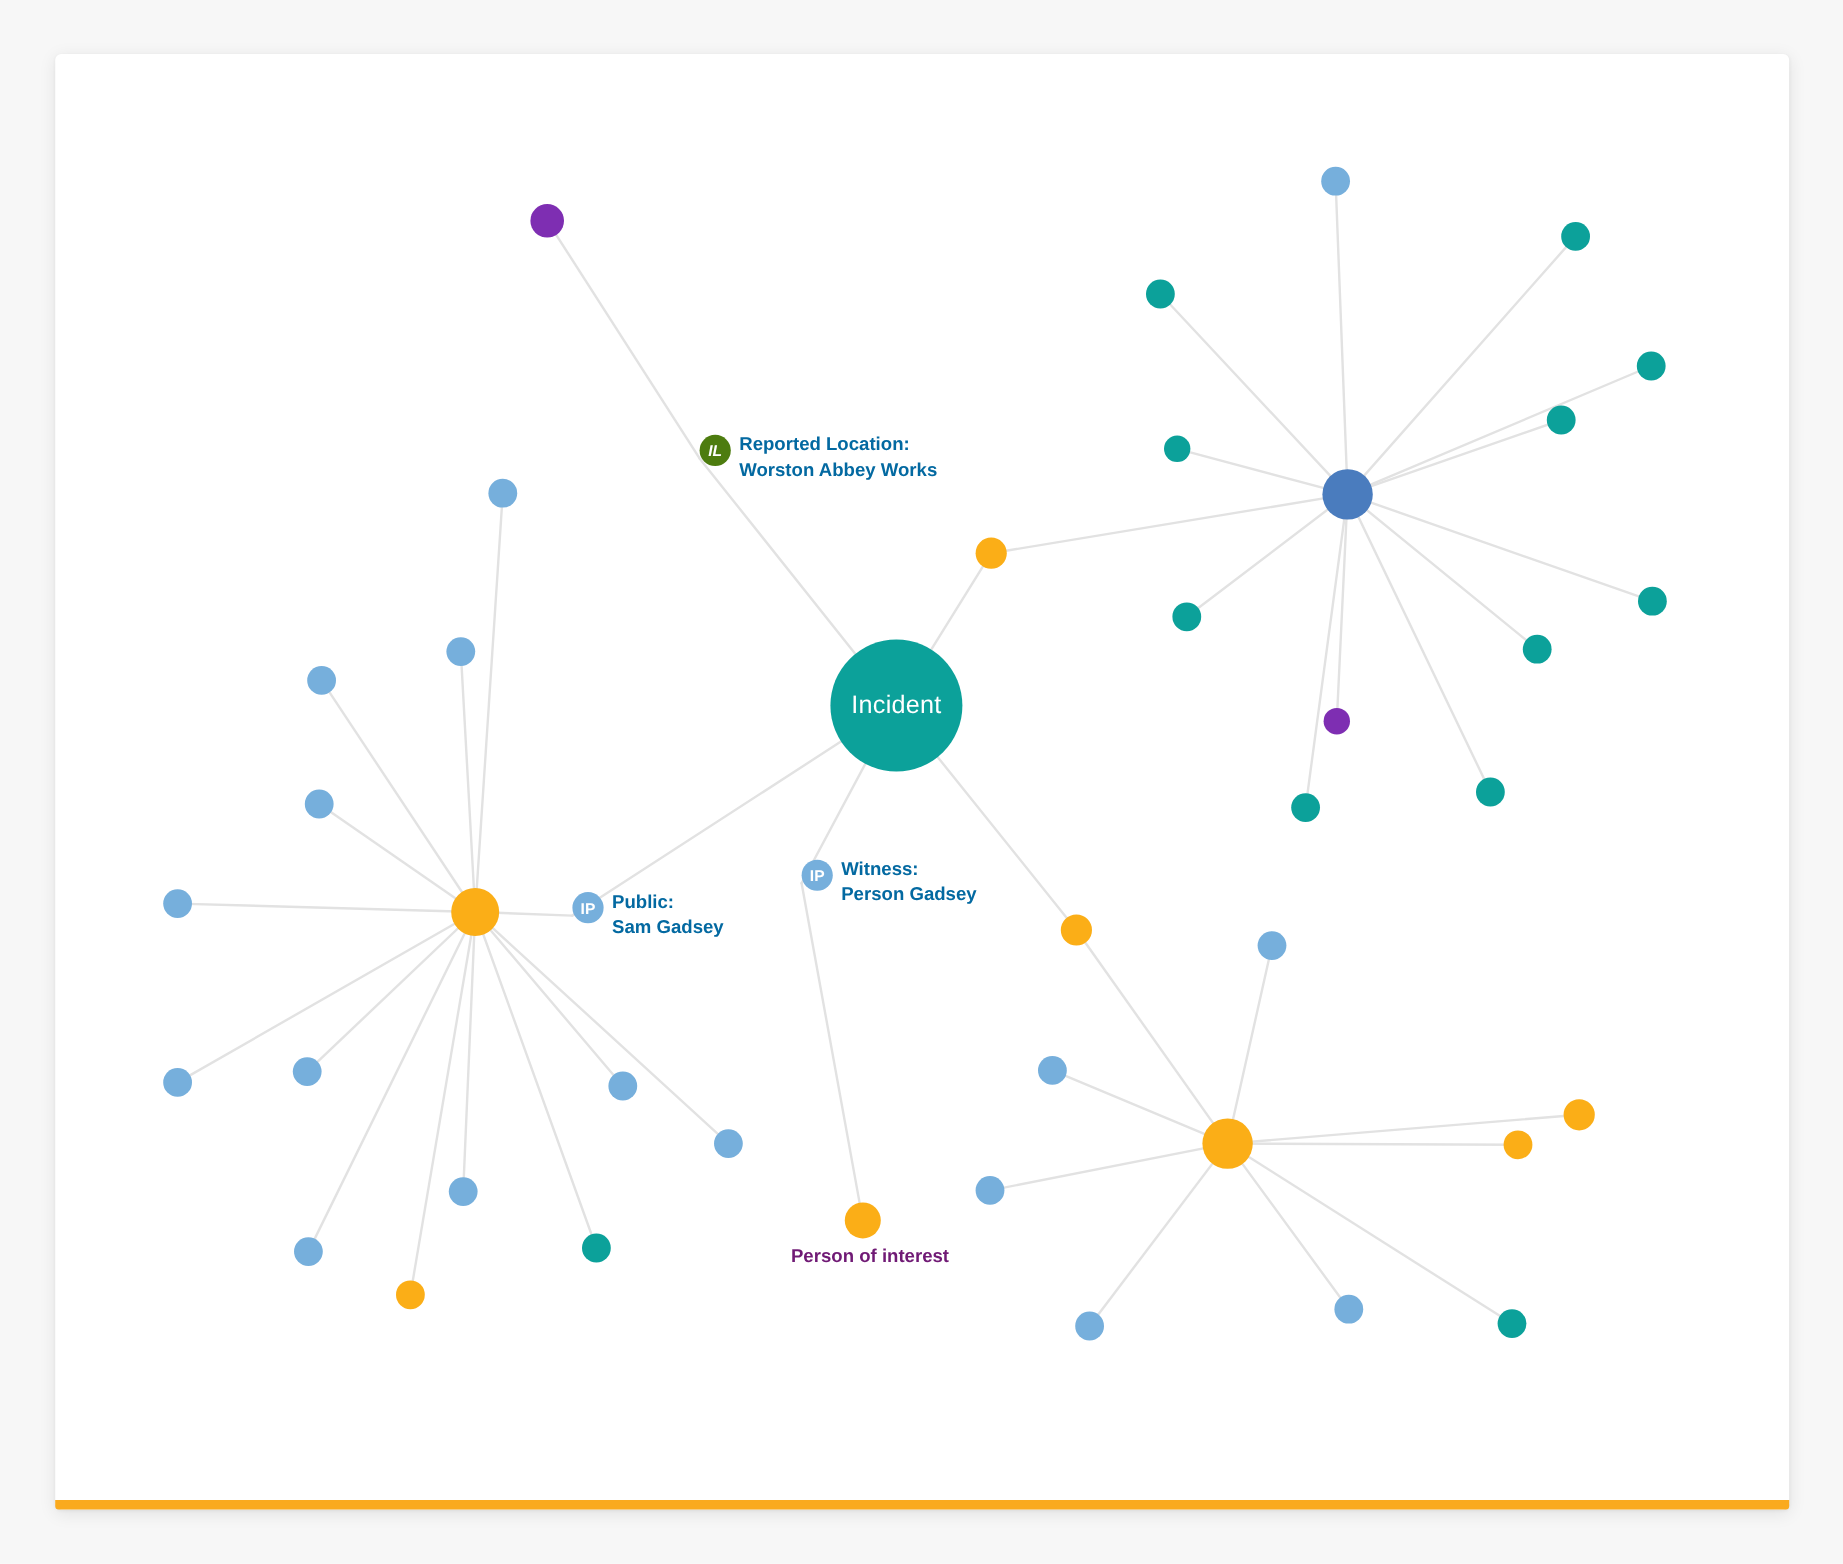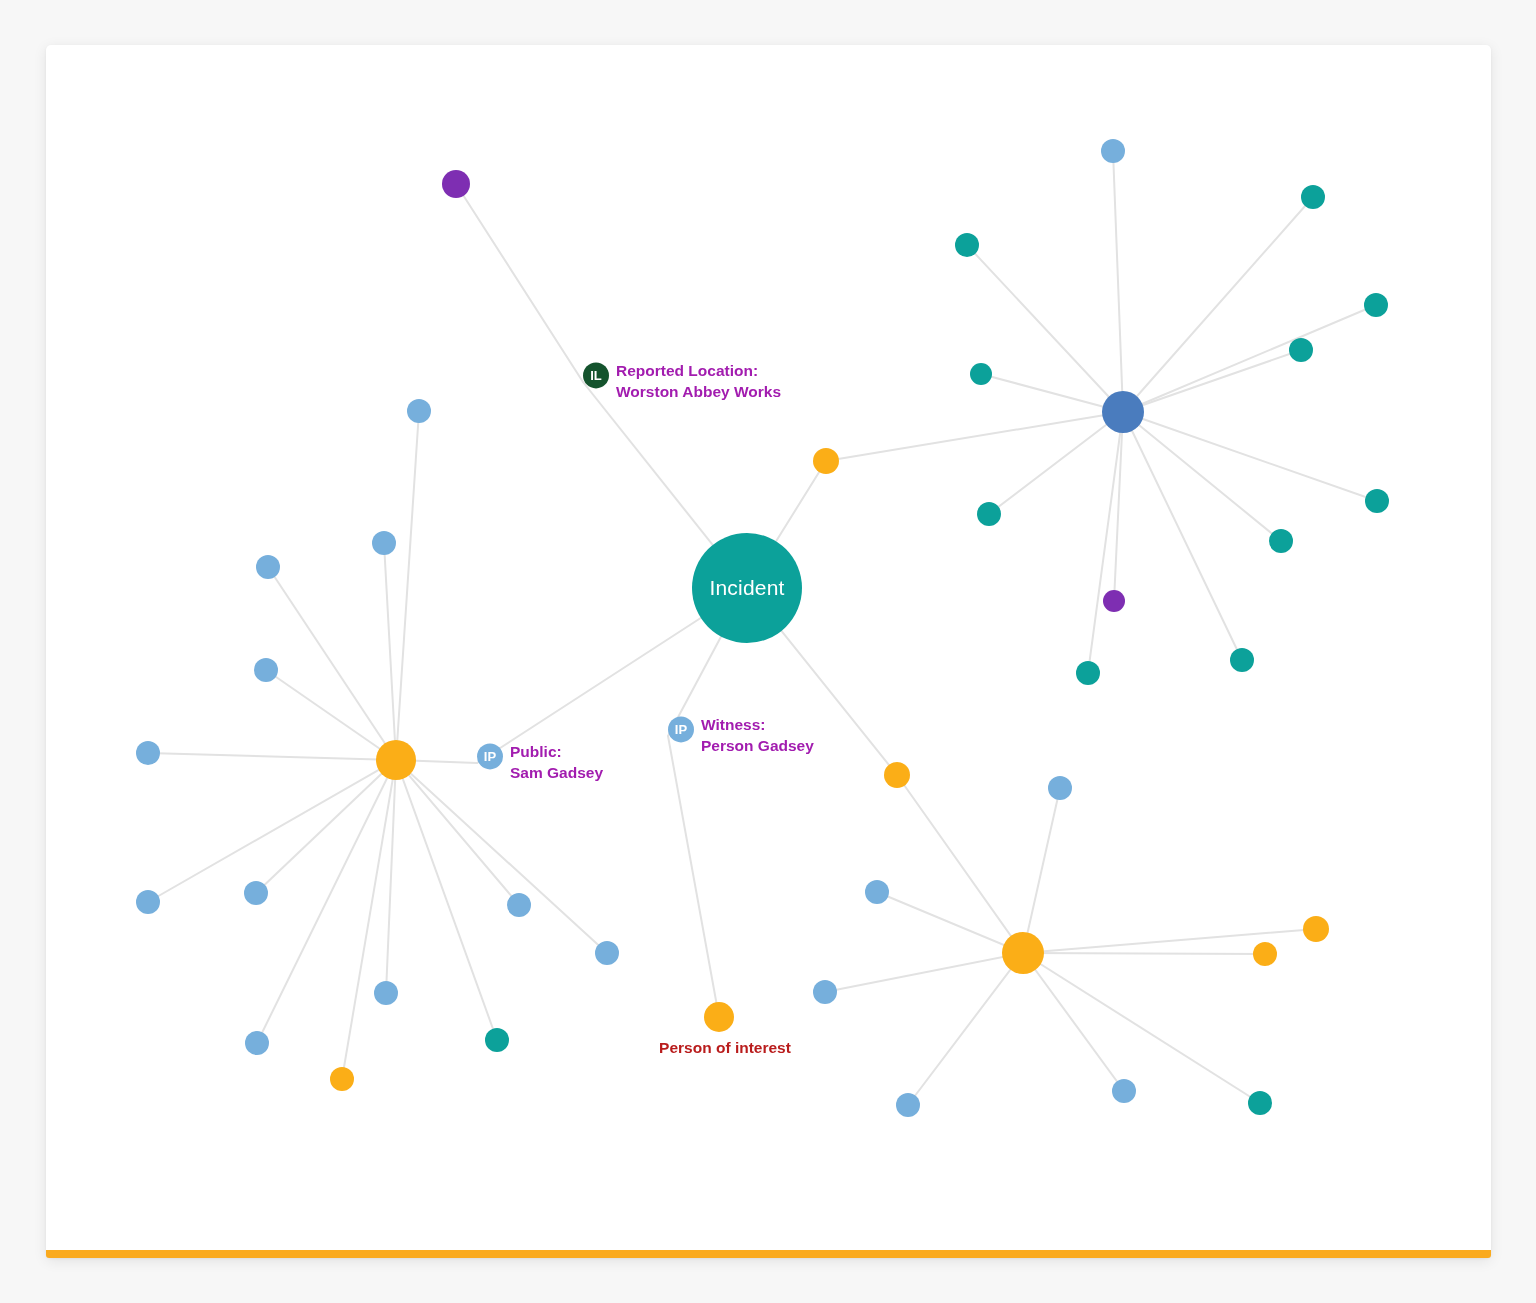--- a/index.html
+++ b/index.html
@@ -79,29 +79,29 @@
     font-weight: bold;
     display: flex;
     align-items: center;
     justify-content: center;
     line-height: 1;
     margin-top: 1px;
   }
   .label-text {
     font-size: 15.5px;
     font-weight: bold;
-    color: #a21caf;
+    color: #0369a1;
     line-height: 1.33;
   }
   .label-text div { white-space: nowrap; }
   .plain-label {
     position: absolute;
     font-size: 15.5px;
     font-weight: bold;
-    color: #b91c1c;
+    color: #701a75;
     transform: translate(-50%, 0);
     white-space: nowrap;
   }
 </style>
 </head>
 <body>
 
 <div id="app">
 
   <div id="card"></div>
@@ -195,21 +195,21 @@
       <div class="node" style="left: 396px; top: 760px; width: 40px; height: 40px; background: rgb(251, 174, 23);"></div>
       <div class="node" style="left: 1123px; top: 412px; width: 42px; height: 42px; background: rgb(74, 124, 190);"></div>
       <div class="node" style="left: 1023px; top: 953px; width: 42px; height: 42px; background: rgb(251, 174, 23);"></div>
       <div class="node node-hub-main" style="left: 747px; top: 588px; width: 110px; height: 110px; background: rgb(12, 161, 154);">
         <span>Incident</span>
       </div>
     </div>
 
   <div id="labels-layer">
       <div class="label-group" style="left: 583px; top: 382px;">
-        <div class="badge" style="background: #14532d;">IL</div>
+        <div class="badge" style="background: #4d7c0f; font-style: italic;">IL</div>
         <div class="label-text">
           <div>Reported Location:</div>
           <div>Worston Abbey Works</div>
         </div>
       </div>
       <div class="label-group" style="left: 477px; top: 763px;">
         <div class="badge" style="background: rgb(118, 175, 220);">IP</div>
         <div class="label-text">
           <div>Public:</div>
           <div>Sam Gadsey</div>

